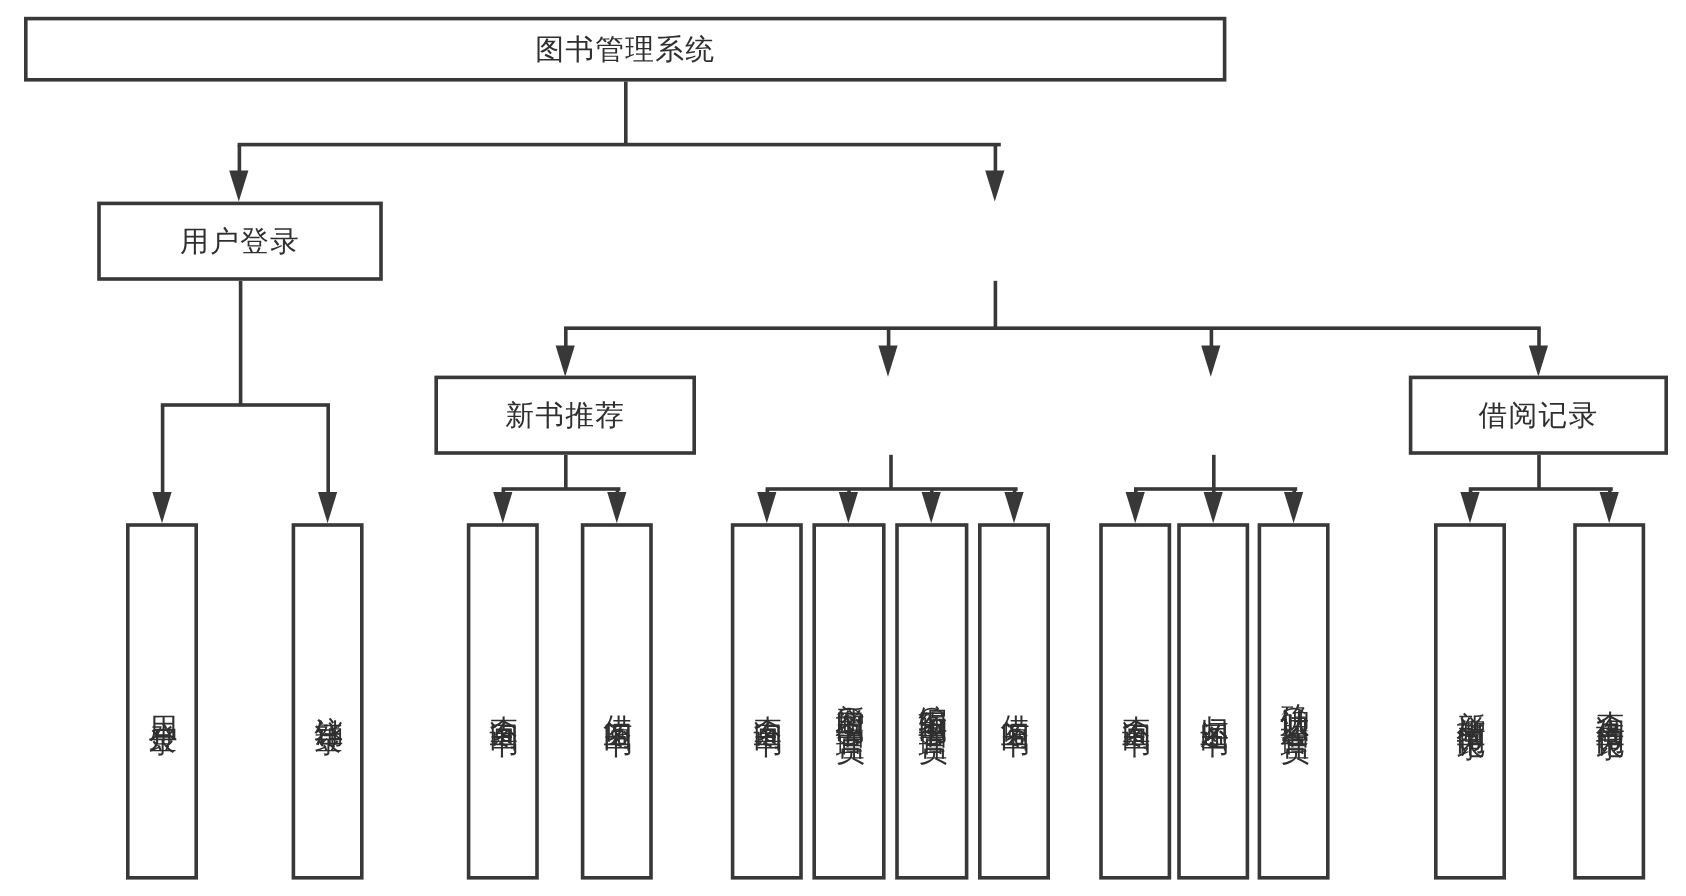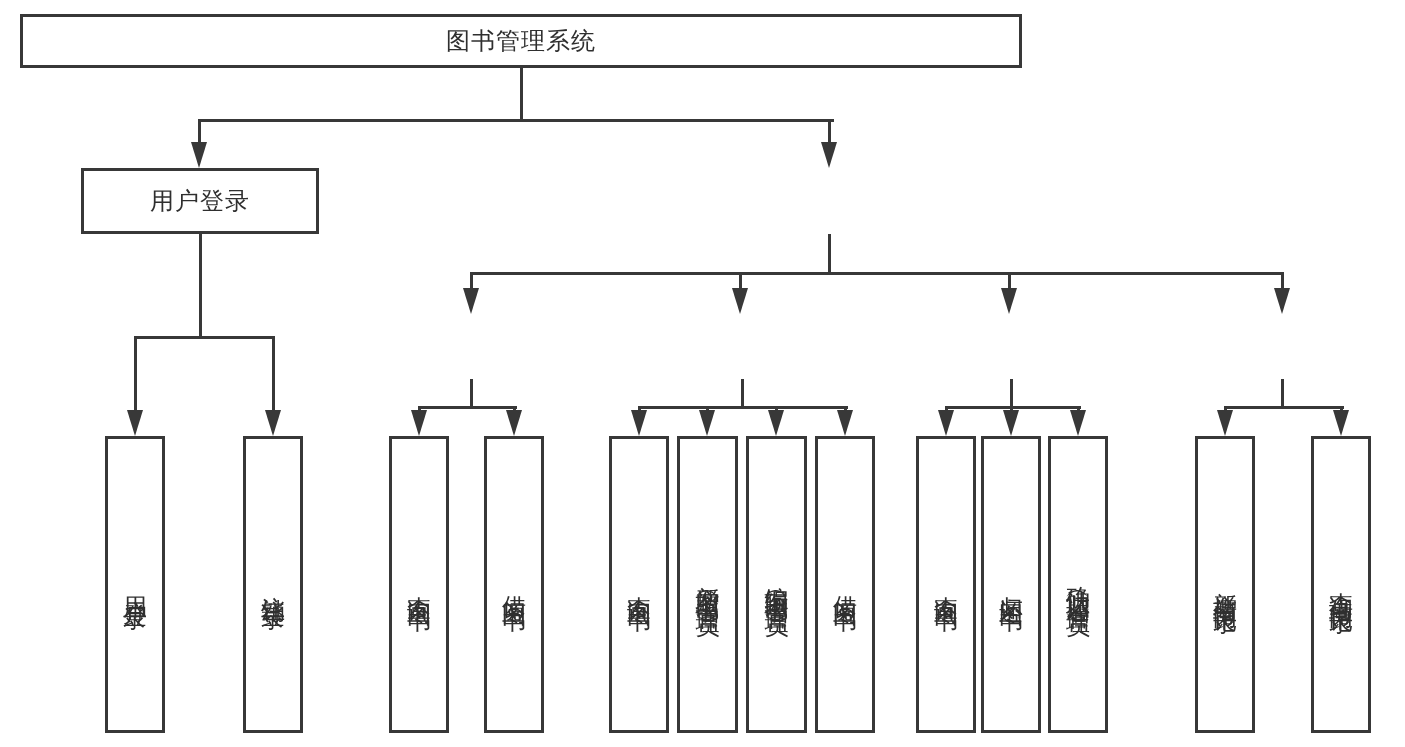--- a/index.html
+++ b/index.html
@@ -126,20 +126,26 @@
     </div>
 
   <div class="node h" style="left:20px;top:14px;width:1002px;height:54px">
     <span>图书管理系统</span>
   </div>
 
   <div class="node h" style="left:81px;top:168px;width:238px;height:66px">
     <span>用户登录</span>
   </div>
 
+  <div class="node h" style="left:362px;top:313px;width:218px;height:66px">
+    <span>新书推荐</span>
+  </div>
+  <div class="node h" style="left:1174px;top:313px;width:216px;height:66px">
+    <span>借阅记录</span>
+  </div>
 
   <div class="node v" style="left:105px;top:436px;width:60px;height:297px">
     <span>用户登录</span>
   </div>
   <div class="node v" style="left:243px;top:436px;width:60px;height:297px">
     <span>注销登录</span>
   </div>
 
   <div class="node v" style="left:389px;top:436px;width:60px;height:297px">
     <span>查询图书</span>

